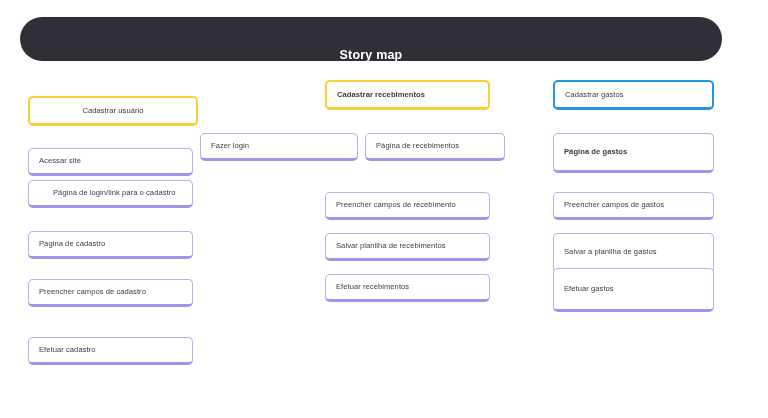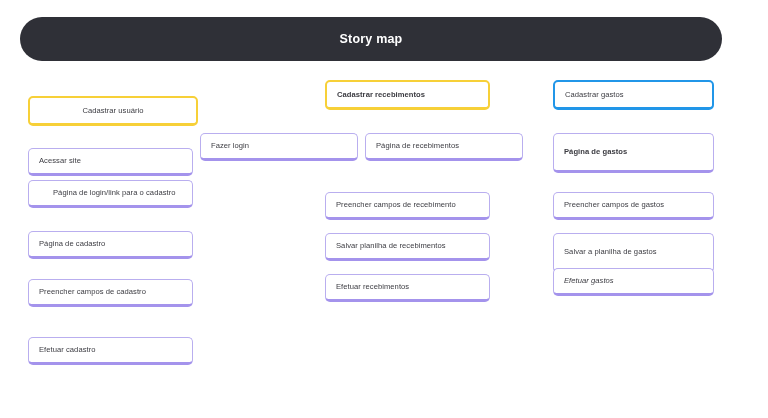--- a/index.html
+++ b/index.html
@@ -26,21 +26,21 @@
   
   .header-bar {
     position: absolute;
     left: 20px;
     top: 17px;
     width: 702px;
     height: 44px;
     background: #2f3037;
     border-radius: 22px;
     display: flex;
-    align-items: center;
+    align-items: flex-end;
     justify-content: center;
     box-sizing: border-box;
   }
   .header-title {
     color: #ffffff;
     font-size: 12.5px;
     font-weight: bold;
     letter-spacing: 0.2px;
     line-height: 1;
   }
@@ -99,21 +99,21 @@
       </div>
       <div class="card blue" style="left: 553px; top: 80px; width: 161px; height: 30px; align-items: center;">
         <span class="card-label">Cadastrar gastos</span>
       </div>
       <div class="card purple" style="left: 28px; top: 133px; width: 165px; height: 28px; margin-top: 15px;">
         <span class="card-label">Acessar site</span>
       </div>
       <div class="card purple" style="left: 200px; top: 133px; width: 158px; height: 28px;">
         <span class="card-label">Fazer login</span>
       </div>
-      <div class="card purple" style="left: 365px; top: 133px; width: 158px; height: 28px;">
+      <div class="card purple" style="left: 365px; top: 133px; width: 140px; height: 28px;">
         <span class="card-label">Página de recebimentos</span>
       </div>
       <div class="card purple" style="left: 553px; top: 133px; width: 161px; height: 40px; font-weight: bold;">
         <span class="card-label">Página de gastos</span>
       </div>
       <div class="card purple" style="left: 28px; top: 180px; width: 165px; height: 28px; padding-left: 24px;">
         <span class="card-label">Página de login/link para o cadastro</span>
       </div>
       <div class="card purple" style="left: 325px; top: 192px; width: 165px; height: 28px;">
         <span class="card-label">Preencher campos de recebimento</span>
@@ -129,21 +129,21 @@
       </div>
       <div class="card purple" style="left: 553px; top: 233px; width: 161px; height: 40px;">
         <span class="card-label">Salvar a planilha de gastos</span>
       </div>
       <div class="card purple" style="left: 28px; top: 279px; width: 165px; height: 28px;">
         <span class="card-label">Preencher campos de cadastro</span>
       </div>
       <div class="card purple" style="left: 325px; top: 274px; width: 165px; height: 28px;">
         <span class="card-label">Efetuar recebimentos</span>
       </div>
-      <div class="card purple" style="left: 553px; top: 268px; width: 161px; height: 28px; font-style: italic;">
+      <div class="card purple" style="left: 553px; top: 268px; width: 161px; height: 44px;">
         <span class="card-label">Efetuar gastos</span>
       </div>
       <div class="card purple" style="left: 28px; top: 337px; width: 165px; height: 28px;">
         <span class="card-label">Efetuar cadastro</span>
       </div>
     </div>
 
 </div>
 
 </body></html>

